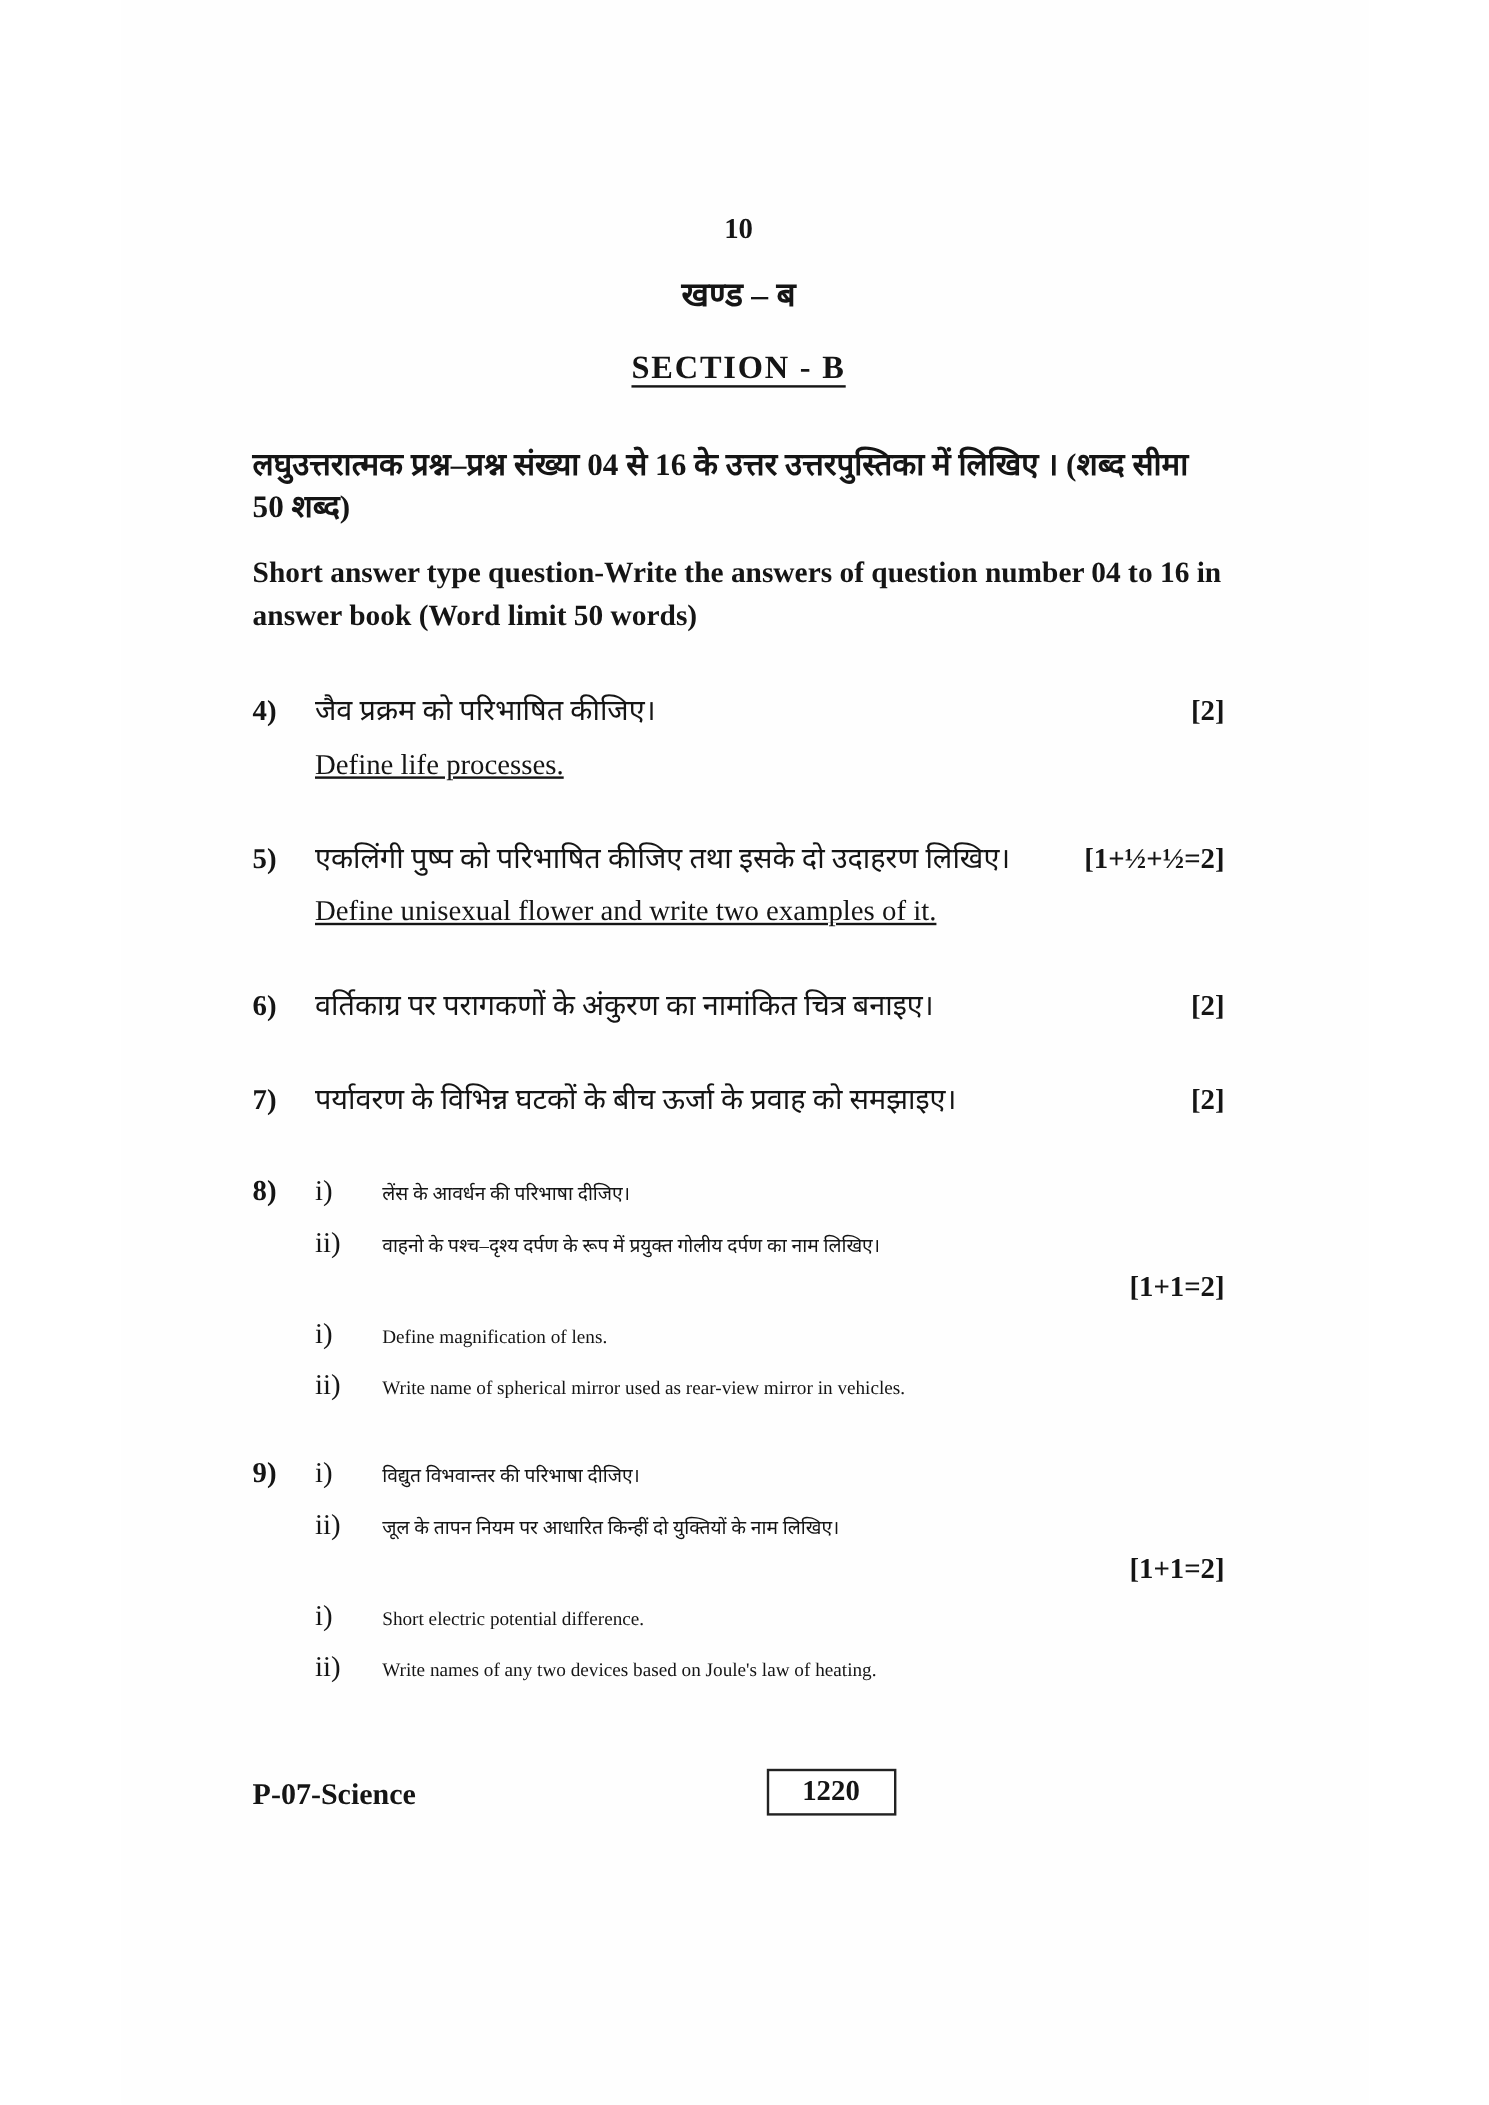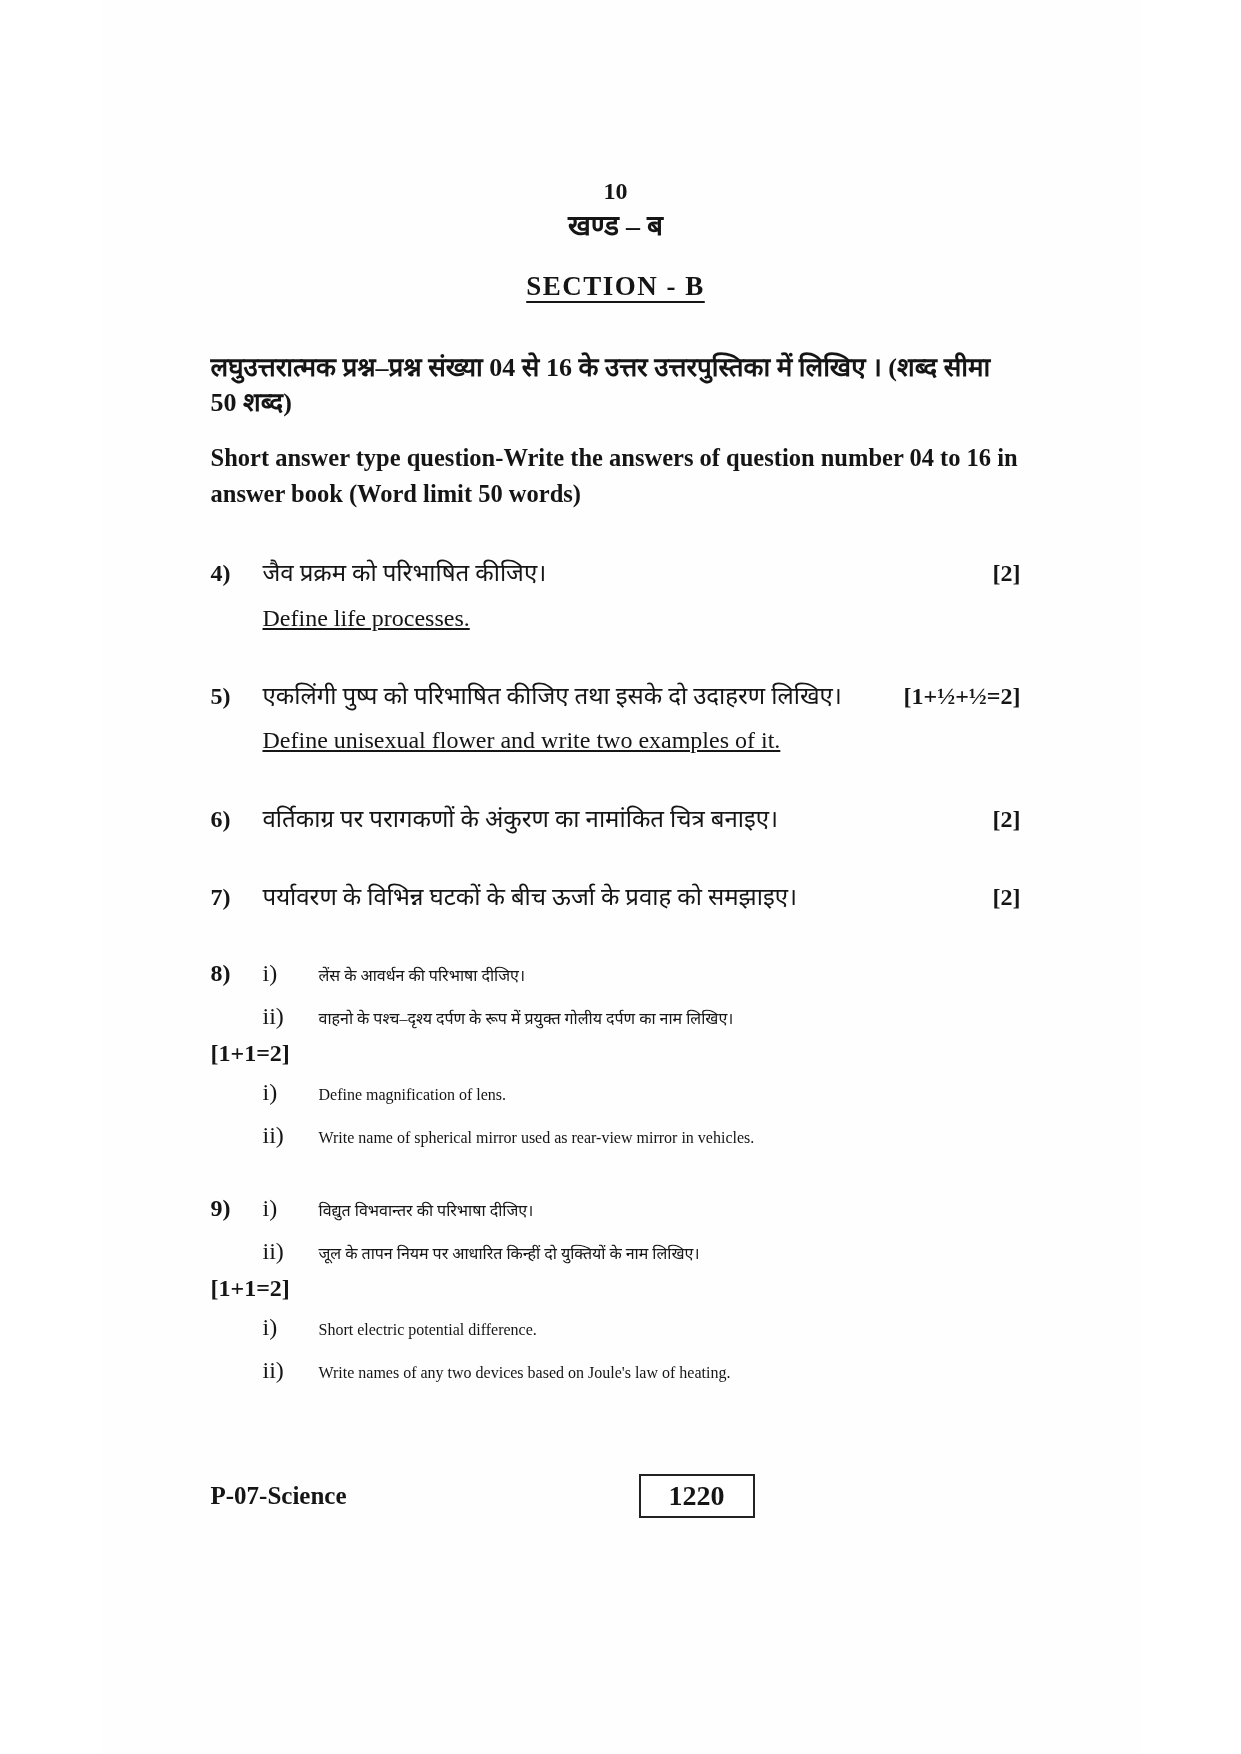--- a/index.html
+++ b/index.html
@@ -11,21 +11,21 @@
   .page {
     width:1040px;
     height:1754px;
     margin:0 auto;
     background:#fefefe;
     position:relative;
     padding:178px 120px 0 110px;
   }
   .center { text-align:center; }
   .page-number { font-weight:bold; font-size:24px; }
-  .heading-hindi { font-weight:bold; font-size:28px; margin-top:0; }
+  .heading-hindi { font-weight:bold; font-size:28px; margin-top:20px; }
   .heading-english { font-weight:bold; font-size:27px; margin-top:28px; letter-spacing:1.5px; }
   .heading-english .u {
     text-decoration:underline;
     text-underline-offset:6px;
     text-decoration-thickness:2px;
   }
   .instructions { margin-top:48px; }
   .instr-hindi { font-weight:bold; font-size:26px; line-height:1.35; }
   .instr-english { font-weight:bold; font-size:24.5px; line-height:1.45; margin-top:20px; }
 
@@ -34,30 +34,30 @@
   .q-row + .q-row { margin-top:12px;text-decoration:underline; }
   .q-num { flex:0 0 52px; font-weight:bold; font-size:24px; }
   .q-text { flex:1; font-size:24px; line-height:1.35; }
   .q-marks { flex:0 0 auto; margin-left:14px; font-weight:bold; font-size:24px; white-space:nowrap; }
 
   .sub-list { flex:1; }
   .sub-row { display:flex; align-items:baseline; }
   .sub-row + .sub-row { margin-top:16px; }
   .sub-label { flex:0 0 56px; font-size:24px; }
   .sub-text { flex:1; font-size:16px; line-height:1.3; }
-  .marks-line { margin-top:10px; margin-bottom:12px; }
+  .marks-line { text-align:right; margin-top:10px; margin-bottom:12px; }
   .marks-line .q-marks { margin-left:0; }
 
   .footer { position:absolute; left:110px; right:120px; bottom:226px; height:46px; }
   .paper-code { font-weight:bold; font-size:25px; }
   .page-box {
     position:absolute; left:428px; top:-8px;
     border:2px solid #222;
     padding:4px 28px;
-    font-weight:bold; font-size:28px;
+    font-weight:bold; font-size:24px;
     background:#fff;
   }
 </style>
 </head>
 <body>
 
 <div class="page">
 
   <div class="center page-number">10</div>
 

